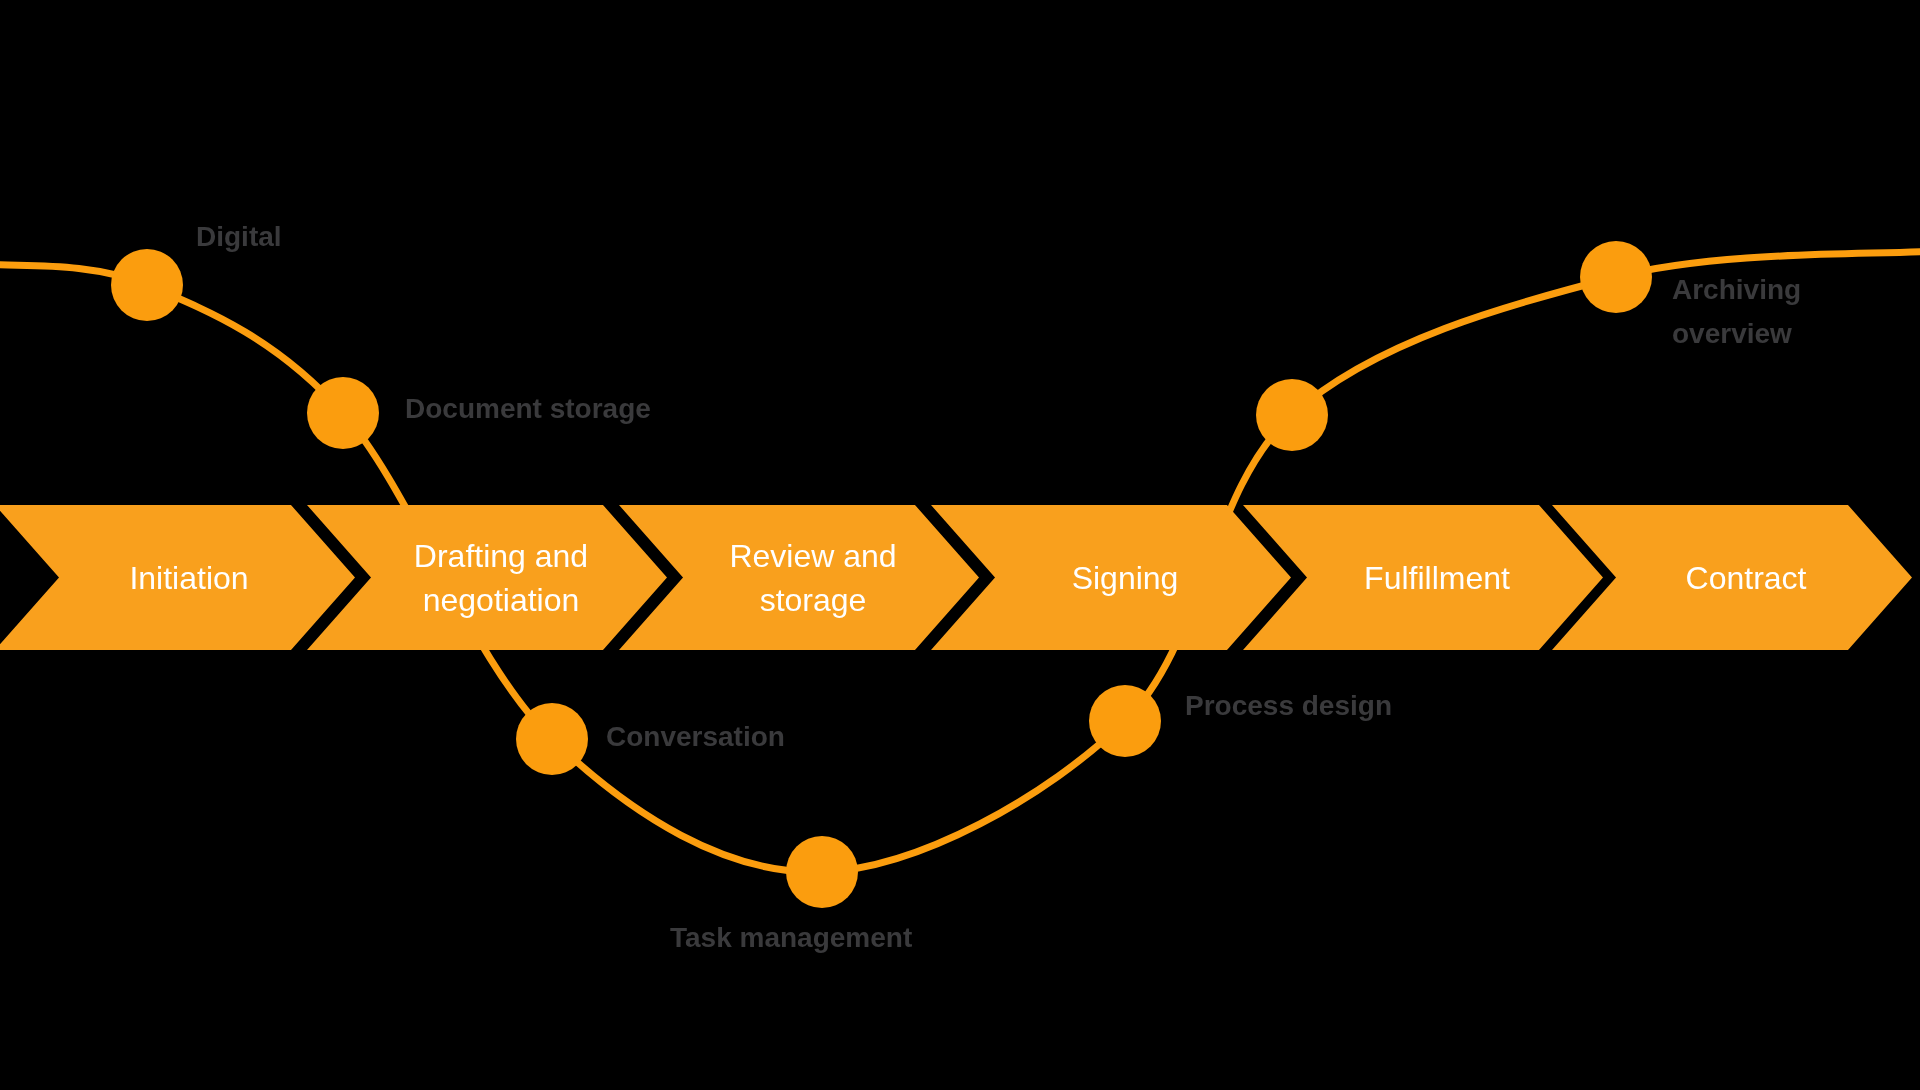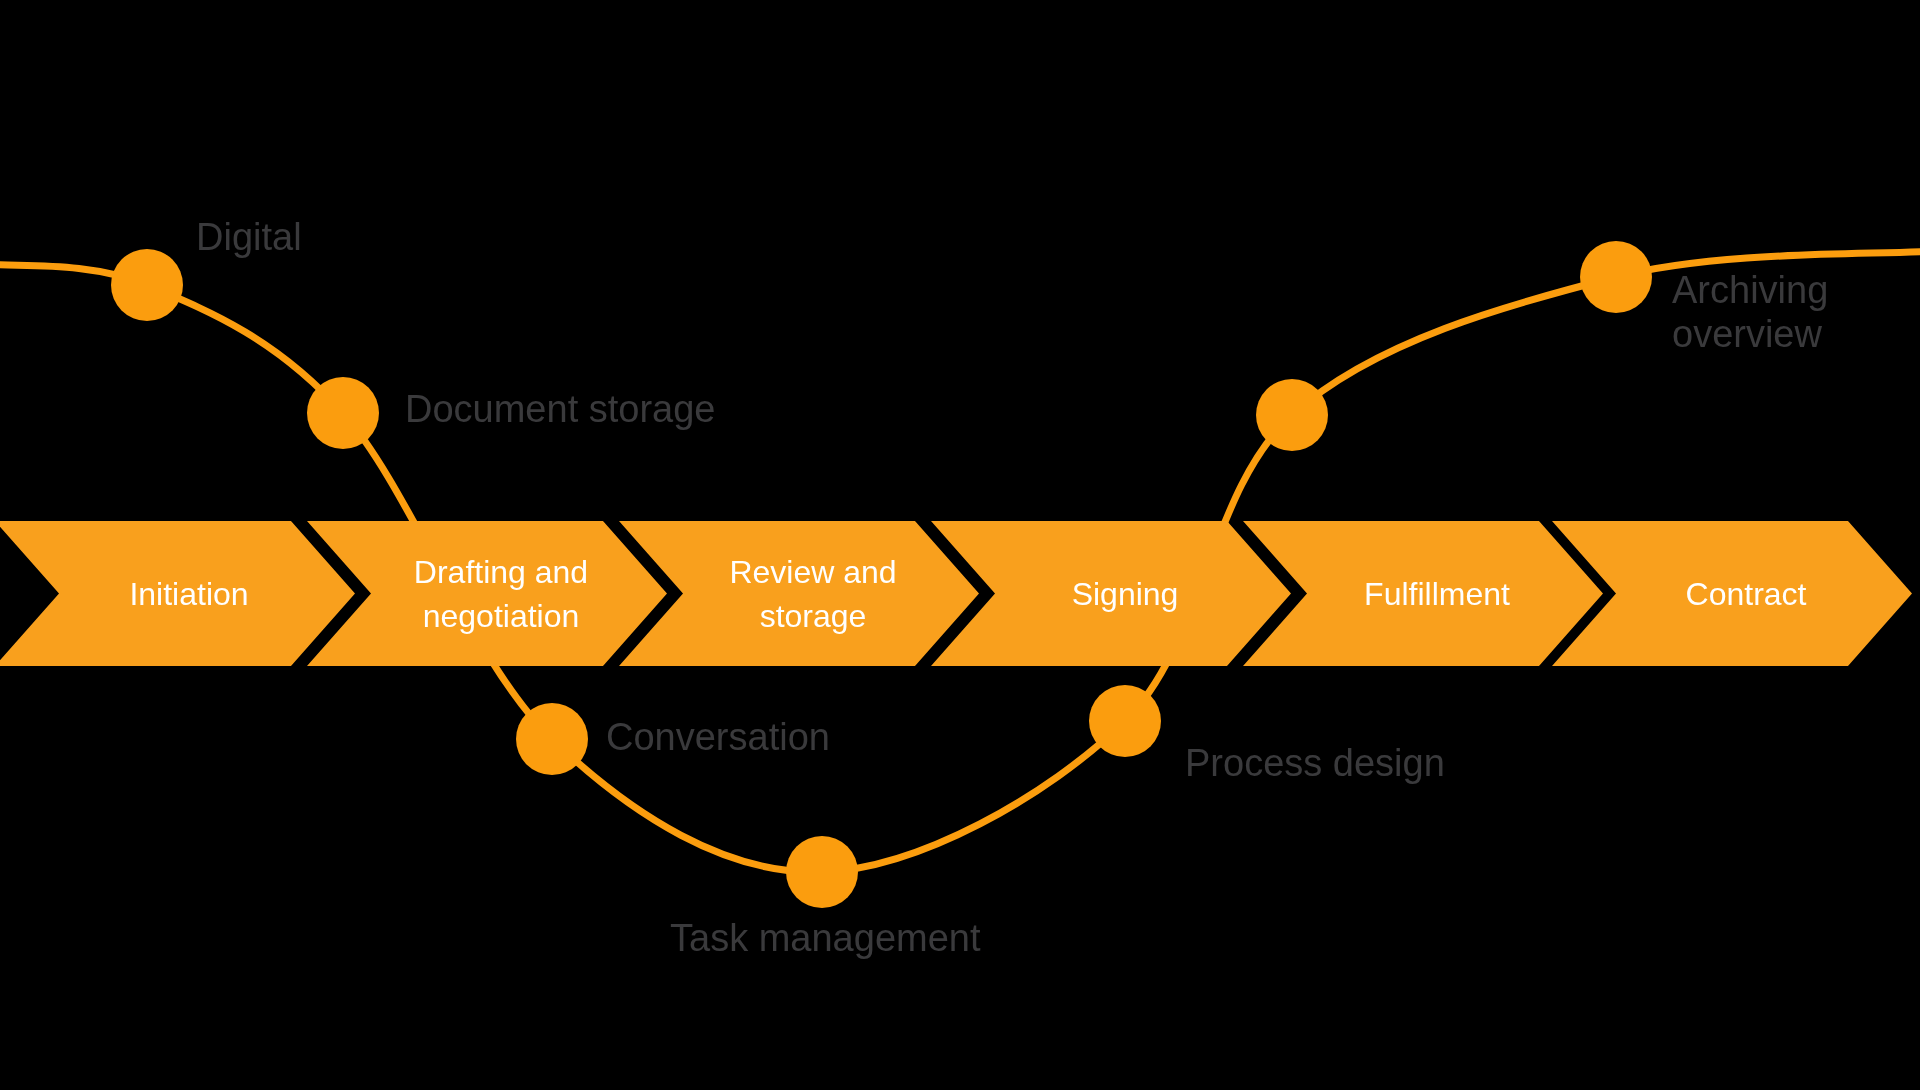--- a/index.html
+++ b/index.html
@@ -15,21 +15,21 @@
   body{
     background:var(--background);
     position:relative;
     overflow:hidden;
     font-family:"Liberation Sans", sans-serif;
   }
   .curve-svg{
     position:absolute;left:0;top:0;z-index:1;
   }
   .band{
-    position:absolute;left:0;top:16px;width:1920px;height:792px;z-index:2;
+    position:absolute;left:0;top:0;width:1920px;height:792px;z-index:2;
   }
   .arrow{
     position:absolute;top:505px;width:360px;height:145px;
     background:var(--arrow);
     clip-path:polygon(0 0, 82.22% 0, 100% 50%, 82.22% 100%, 0 100%, 17.78% 50%);
   }
   .arrow-text{
     position:absolute;inset:0;
     padding:0 48px 0 76px;
     display:flex;flex-direction:column;align-items:center;justify-content:center;
@@ -37,21 +37,21 @@
     color:var(--stage-text);
     font-size:32px;line-height:44px;font-weight:400;
   }
   .dot{
     position:absolute;width:72px;height:72px;border-radius:50%;
     background:var(--dot);z-index:3;
   }
   .mlabel{
     position:absolute;z-index:3;
     color:var(--label-text);
-    font-size:38px;line-height:44px;font-weight:400;
+    font-size:28px;line-height:44px;font-weight:700;
     white-space:nowrap;text-align:left;
   }
 </style>
 </head>
 <body>
 
 <svg class="curve-svg" width="1920" height="1090" viewBox="0 0 1920 1090">
   <path id="curve-path" fill="none" stroke-linecap="round" d="M -12,264 C 14.5,267.5 87.8,260.2 147,285 C 206.2,309.8 275.5,337.3 343,413 C 410.5,488.7 472.2,662.5 552,739 C 631.8,815.5 726.5,875.0 822,872 C 917.5,869.0 1046.7,797.2 1125,721 C 1203.3,644.8 1210.2,489.0 1292,415 C 1373.8,341.0 1509.3,304.3 1616,277 C 1722.7,249.7 1879.3,255.3 1932,251" stroke="#FB9D0E" stroke-width="7"></path>
 </svg>
 
@@ -103,21 +103,21 @@
 </div>
 <div class="mlabel" style="left: 405px; top: 387px;">
   <div>Document storage</div>
 </div>
 <div class="mlabel" style="left: 606px; top: 715px;">
   <div>Conversation</div>
 </div>
 <div class="mlabel" style="left: 670px; top: 916px;">
   <div>Task management</div>
 </div>
-<div class="mlabel" style="left: 1185px; top: 741px; text-align: right;">
+<div class="mlabel" style="left: 1185px; top: 684px; text-align: right;">
   <div>Process design</div>
 </div>
 <div class="mlabel" style="left: 1352px; top: 380px;">
 </div>
 <div class="mlabel" style="left: 1672px; top: 268px;">
   <div>Archiving</div>
   <div>overview</div>
 </div>
 
 </body></html>

